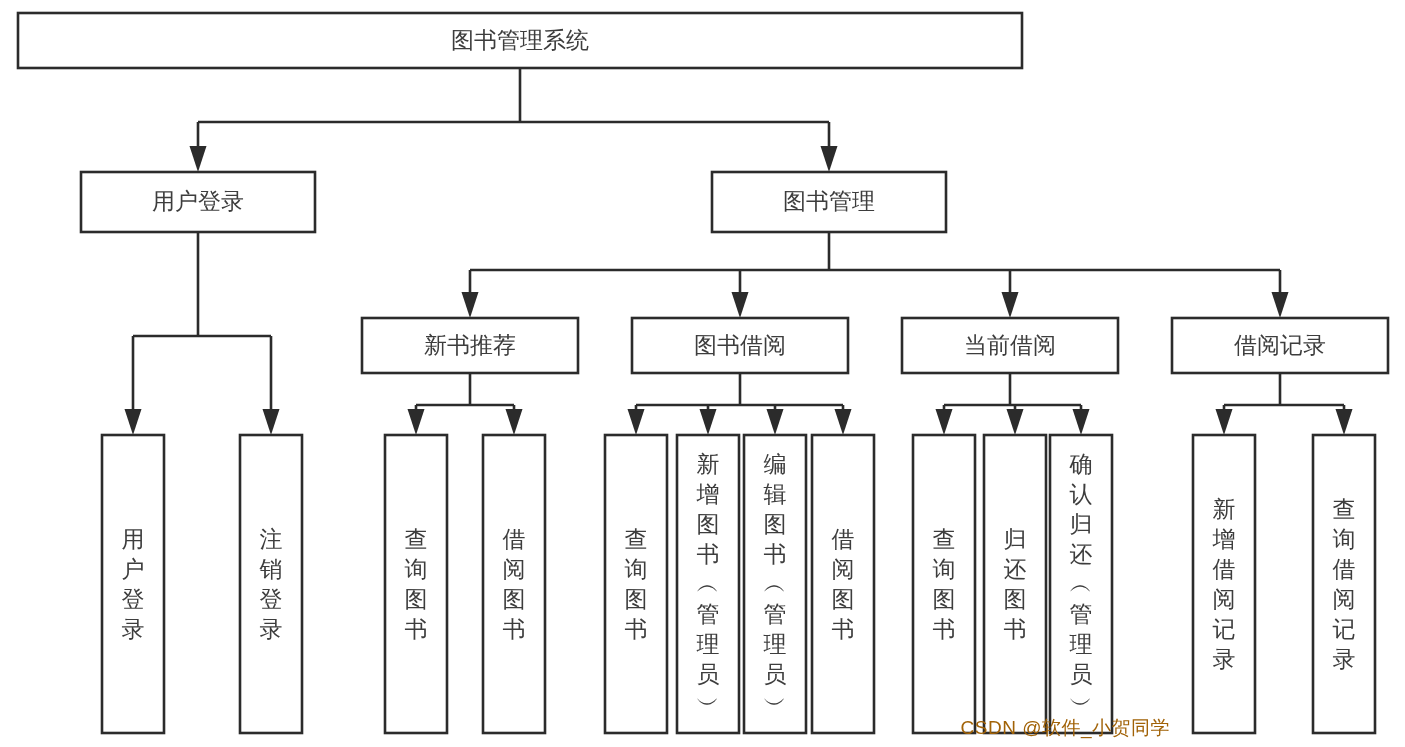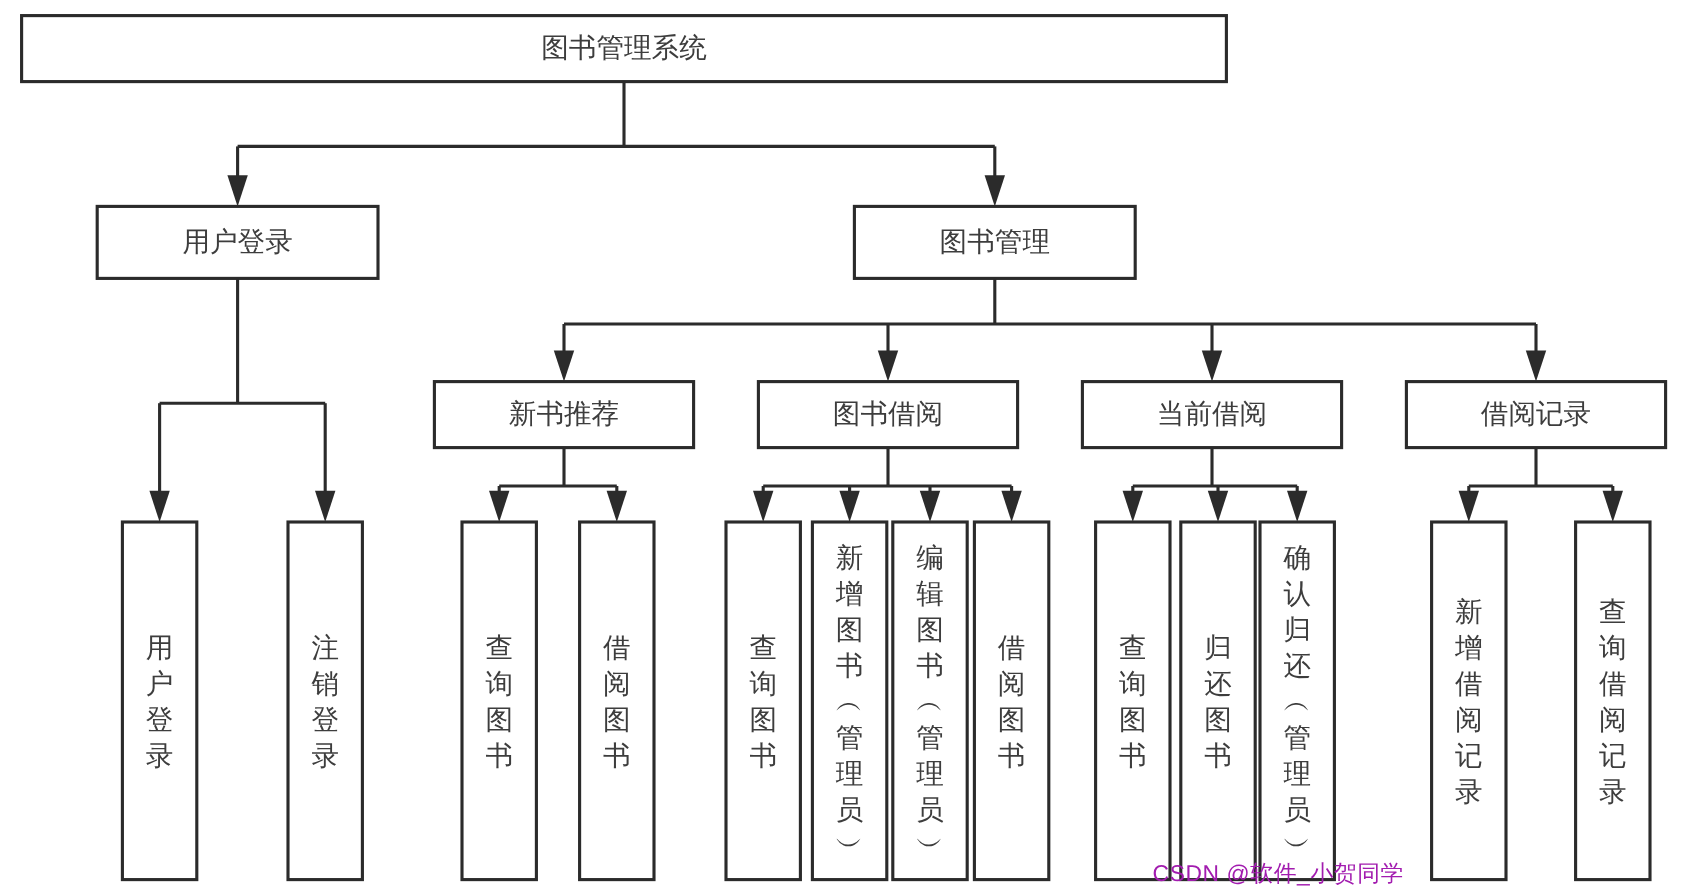--- a/index.html
+++ b/index.html
@@ -55,21 +55,21 @@
     font-family: "Liberation Sans", "DejaVu Sans", sans-serif;
     font-size: 23px;
     text-anchor: middle;
   }
   .watermark-text {
     position: absolute;
     right: 8px;
     bottom: 6px;
     font-family: "Liberation Sans", "DejaVu Sans", sans-serif;
     font-size: 19px;
-    color: #a21caf;
+    color: #a16207;
     letter-spacing: 0.5px;
     white-space: nowrap;
     user-select: none;
   }
 </style>
 </head>
 <body>
 
 <div id="diagram-root">
   <svg class="diagram-canvas" id="diagram-canvas" viewBox="0 0 1405 747" xmlns="http://www.w3.org/2000/svg">

